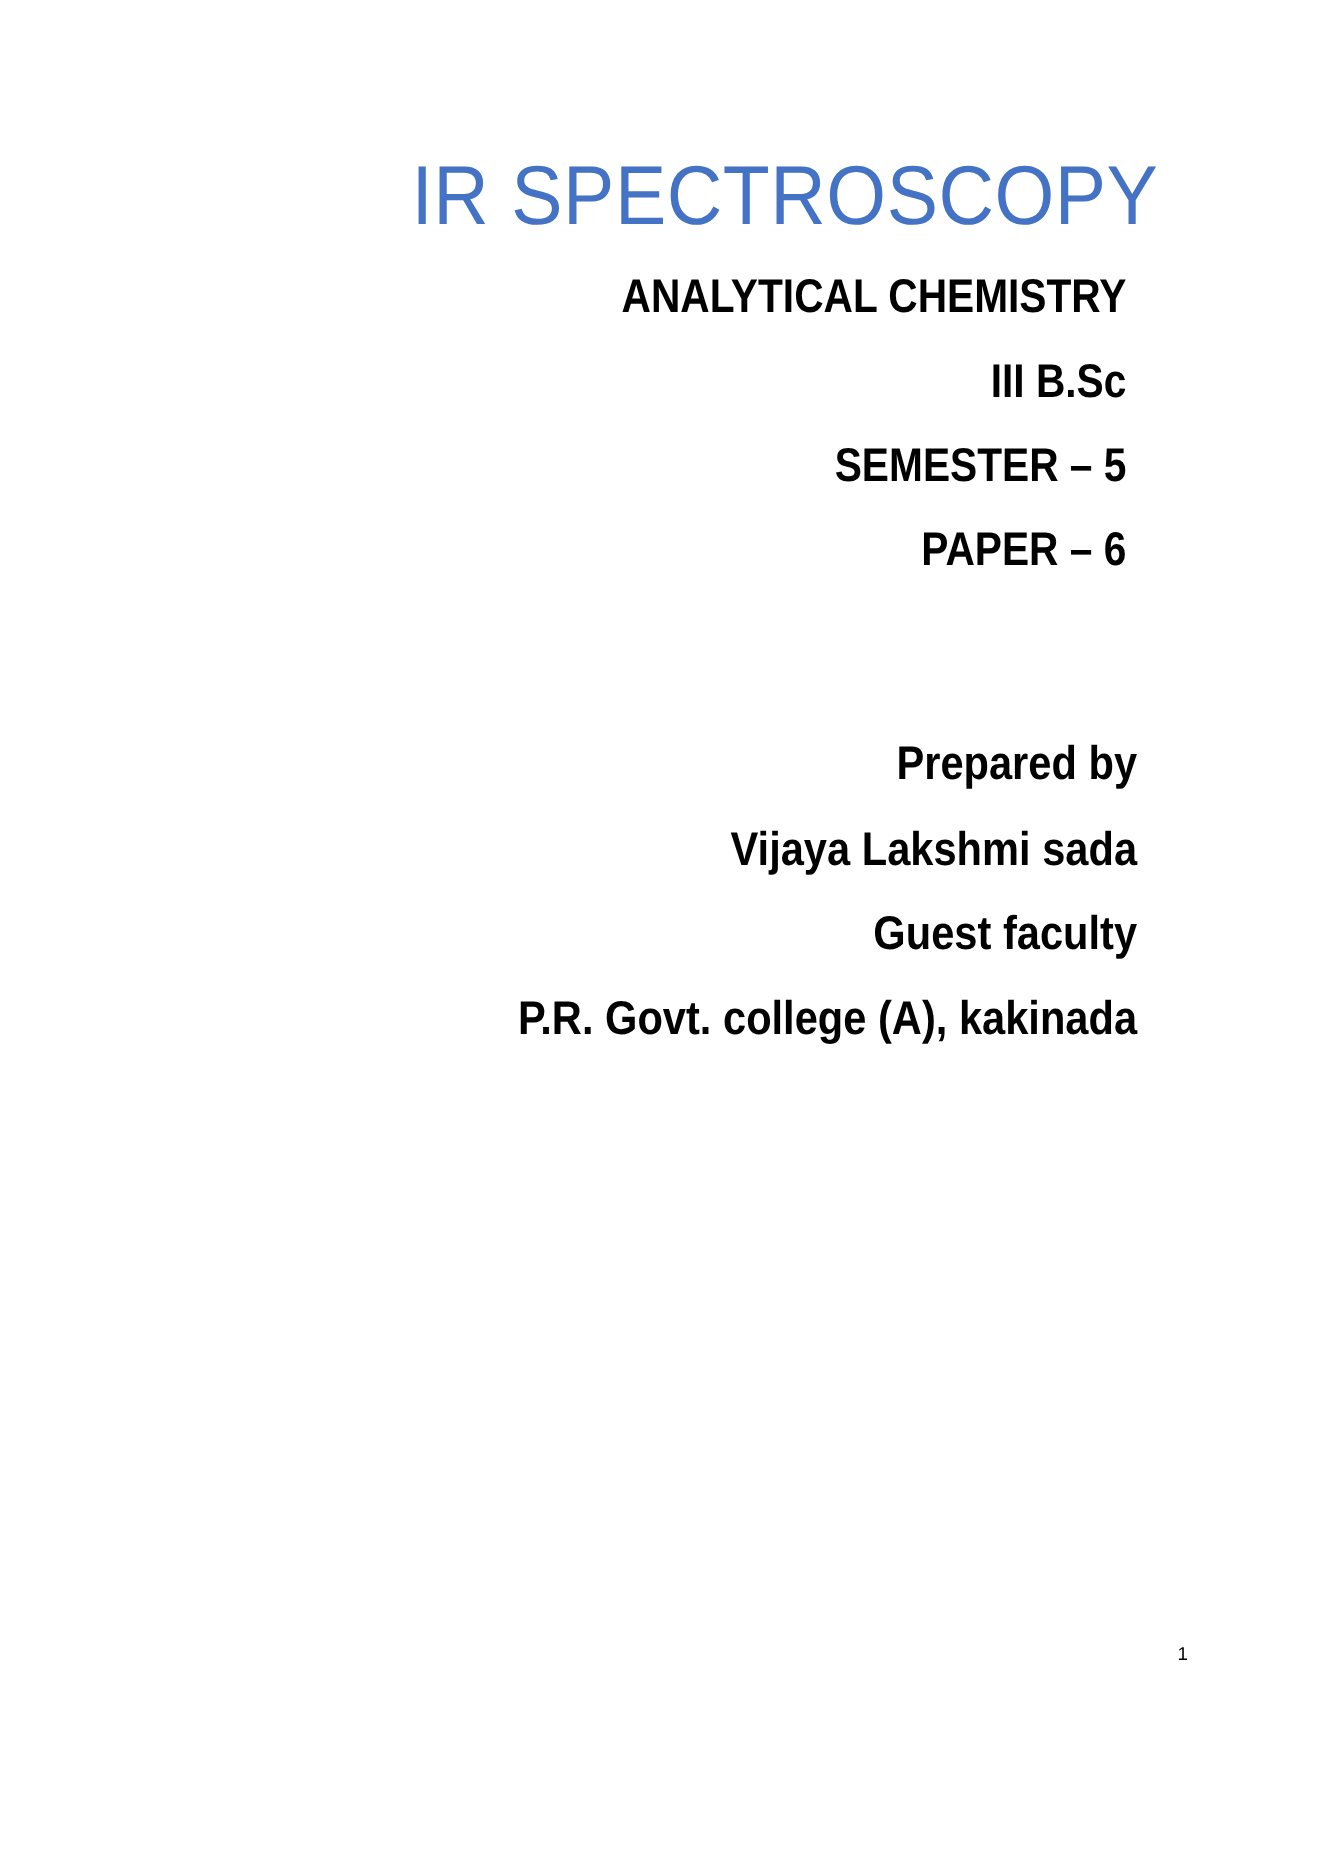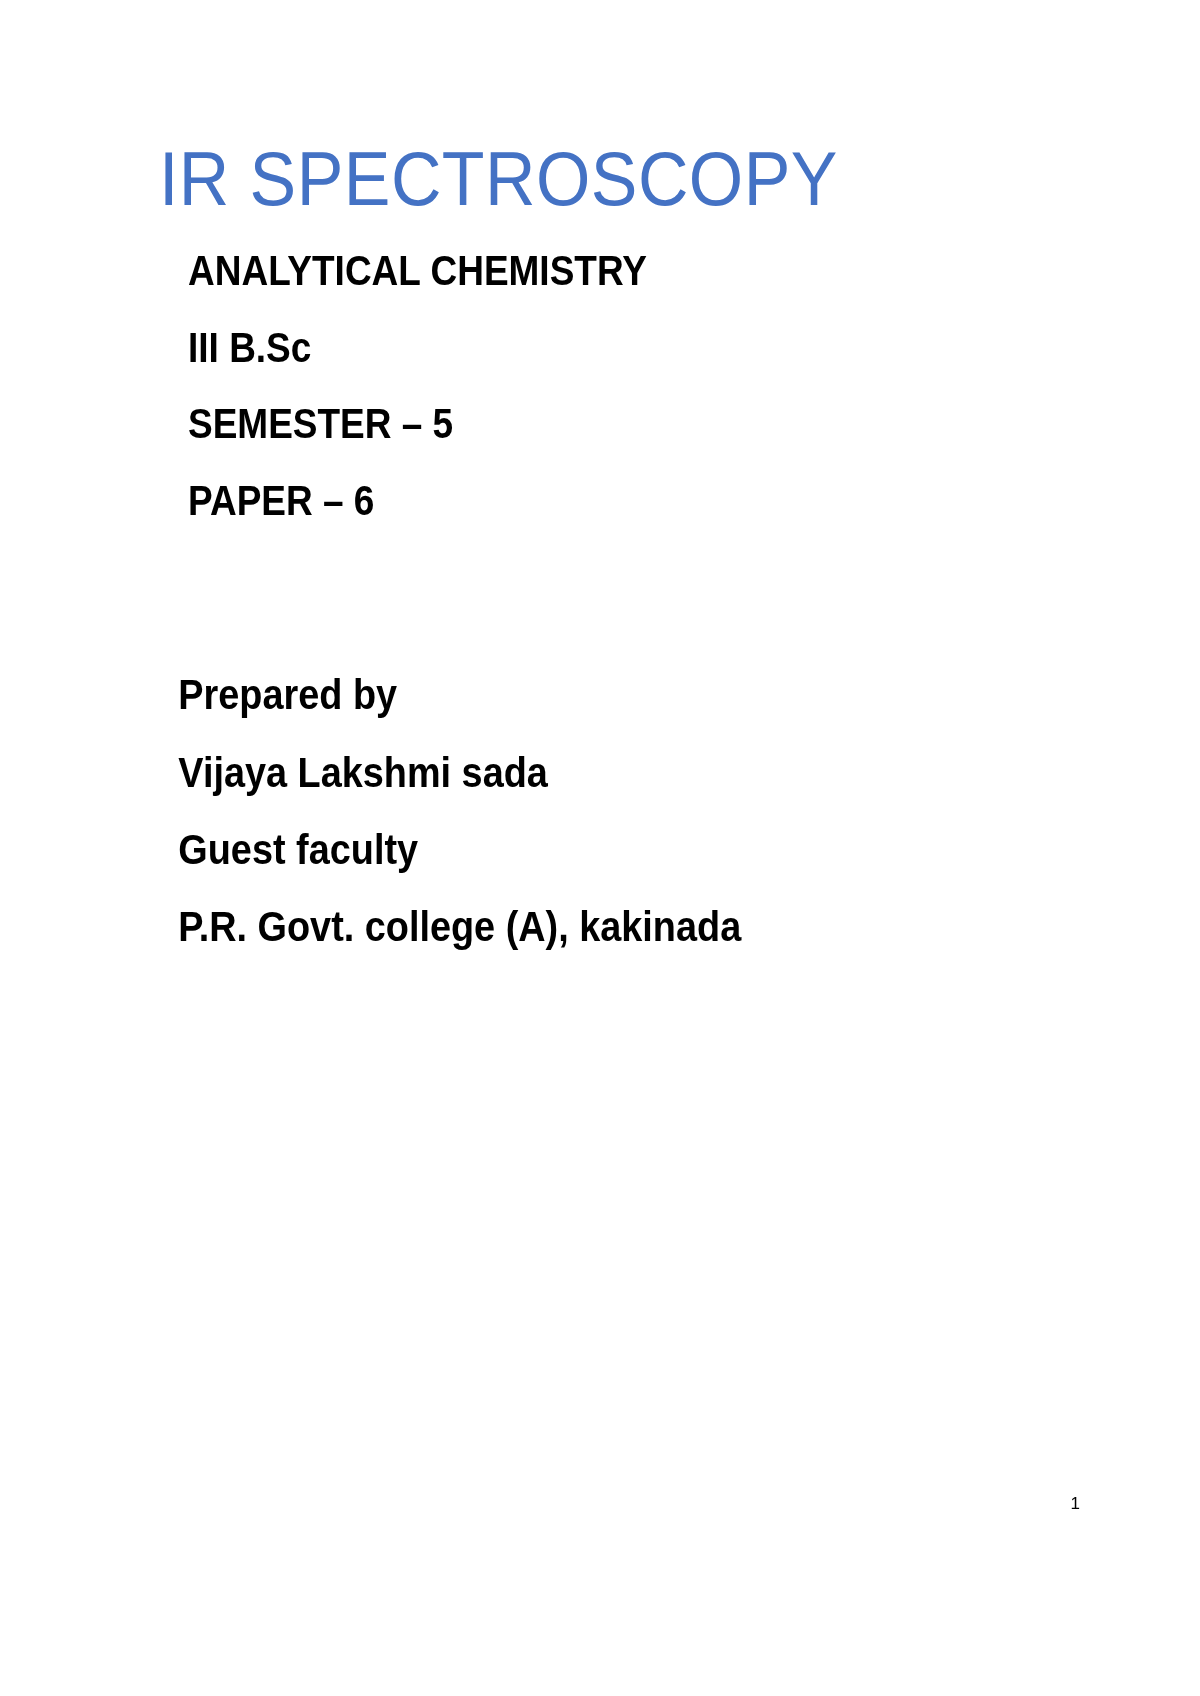--- a/index.html
+++ b/index.html
@@ -15,21 +15,21 @@
     background: #ffffff;
     overflow: hidden;
     font-family: "Liberation Sans", "DejaVu Sans", sans-serif;
   }
 
   .content {
     position: absolute;
     left: 120px;
     right: 108px;
     top: 0;
-    text-align: left;
+    text-align: right;
   }
 
   .doc-title {
     margin: 0;
     padding-top: 138px;
     color: #4472c4;
     font-size: 76px;
     line-height: 1.08;
     font-weight: 400;
     letter-spacing: 0.5px;

